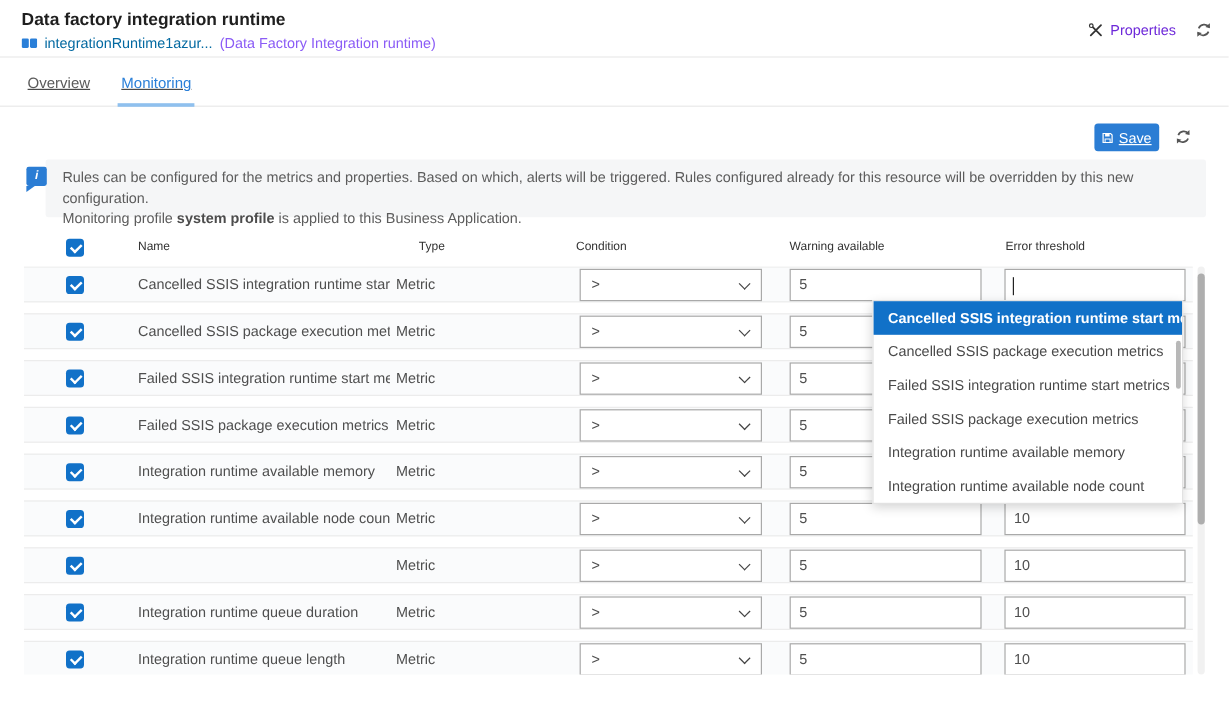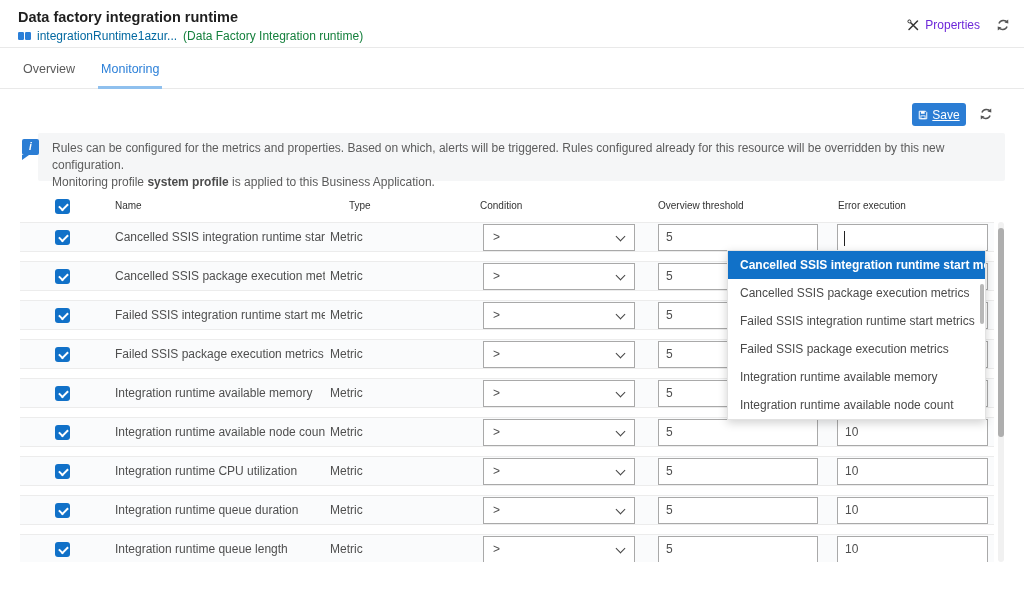--- a/index.html
+++ b/index.html
@@ -18,28 +18,28 @@
   *{margin:0;padding:0;box-sizing:border-box;}
   body{background:#fff;}
   .page{position:relative;width:1024px;height:590px;background:#fff;overflow:hidden;
         font-family:"Liberation Sans",sans-serif;font-size:12px;color:var(--text-mid);}
 
   
   .app-header{position:absolute;top:0;left:0;width:1024px;height:48px;background:#fff;border-bottom:1px solid var(--border-light);}
   .page-title{position:absolute;left:18px;top:9px;font-size:14.5px;font-weight:bold;color:var(--text-dark);}
   .subtitle{position:absolute;left:18px;top:29px;display:flex;align-items:center;gap:6px;font-size:12px;color:#3e3e3e;}
   .res-name{color:#0369a1;}
-  .res-type{color:#15803d;}
+  .res-type{color:#8b5cf6;}
   .header-actions{position:absolute;right:14px;top:18px;display:flex;align-items:center;gap:16px;}
   .properties-btn{display:flex;align-items:center;gap:6px;font-size:12px;color:#6d28d9;cursor:pointer;}
   .icon-btn{display:flex;align-items:center;cursor:pointer;}
 
   
   .tabs-border{position:absolute;top:88px;left:0;width:1024px;border-bottom:1px solid var(--border-light);}
-  .tabs{position:absolute;top:62px;left:20px;display:flex;gap:20px;font-size:12.5px;}
+  .tabs{position:absolute;top:62px;left:20px;display:flex;gap:20px;font-size:12.5px;text-decoration:underline;}
   .tab{padding:0 3px 10px 3px;color:var(--text-soft);cursor:pointer;}
   .tab.active{color:var(--tab-active);border-bottom:3px solid var(--tab-underline);}
 
   
   .save-btn{position:absolute;top:103px;left:912px;width:54px;height:23px;background:var(--save-blue);
             border:none;border-radius:3px;color:#fff;font-size:12px;font-family:inherit;
             display:flex;align-items:center;justify-content:center;gap:4px;cursor:pointer;text-decoration:underline;}
   .refresh-save{position:absolute;top:107px;left:979px;}
 
   
@@ -174,22 +174,22 @@
     </div>
   </div>
   <div class="info-icon">i</div>
 
   
   <span class="cb head-cb"></span>
   <div class="thead">
     <span class="h-name">Name</span>
     <span class="h-type">Type</span>
     <span class="h-cond">Condition</span>
-    <span class="h-warn">Overview threshold</span>
-    <span class="h-err">Error execution</span>
+    <span class="h-warn">Warning available</span>
+    <span class="h-err">Error threshold</span>
   </div>
 
   
   <div class="rows">
   <div class="trow">
     <span class="cb row-cb"></span>
     <span class="cell name">Cancelled SSIS integration runtime start metrics</span>
     <span class="cell type">Metric</span>
     <div class="select">
       <span class="sel-val">&gt;</span>
@@ -254,21 +254,20 @@
     <div class="select">
       <span class="sel-val">&gt;</span>
       <span class="chev"></span>
     </div>
     <div class="inp warn"><span class="val">5</span></div>
     <div class="inp err"><span class="val">10</span></div>
   </div>
 
   <div class="trow">
     <span class="cb row-cb"></span>
-    <span class="cell name">Integration runtime CPU utilization</span>
     <span class="cell type">Metric</span>
     <div class="select">
       <span class="sel-val">&gt;</span>
       <span class="chev"></span>
     </div>
     <div class="inp warn"><span class="val">5</span></div>
     <div class="inp err"><span class="val">10</span></div>
   </div>
 
   <div class="trow">

